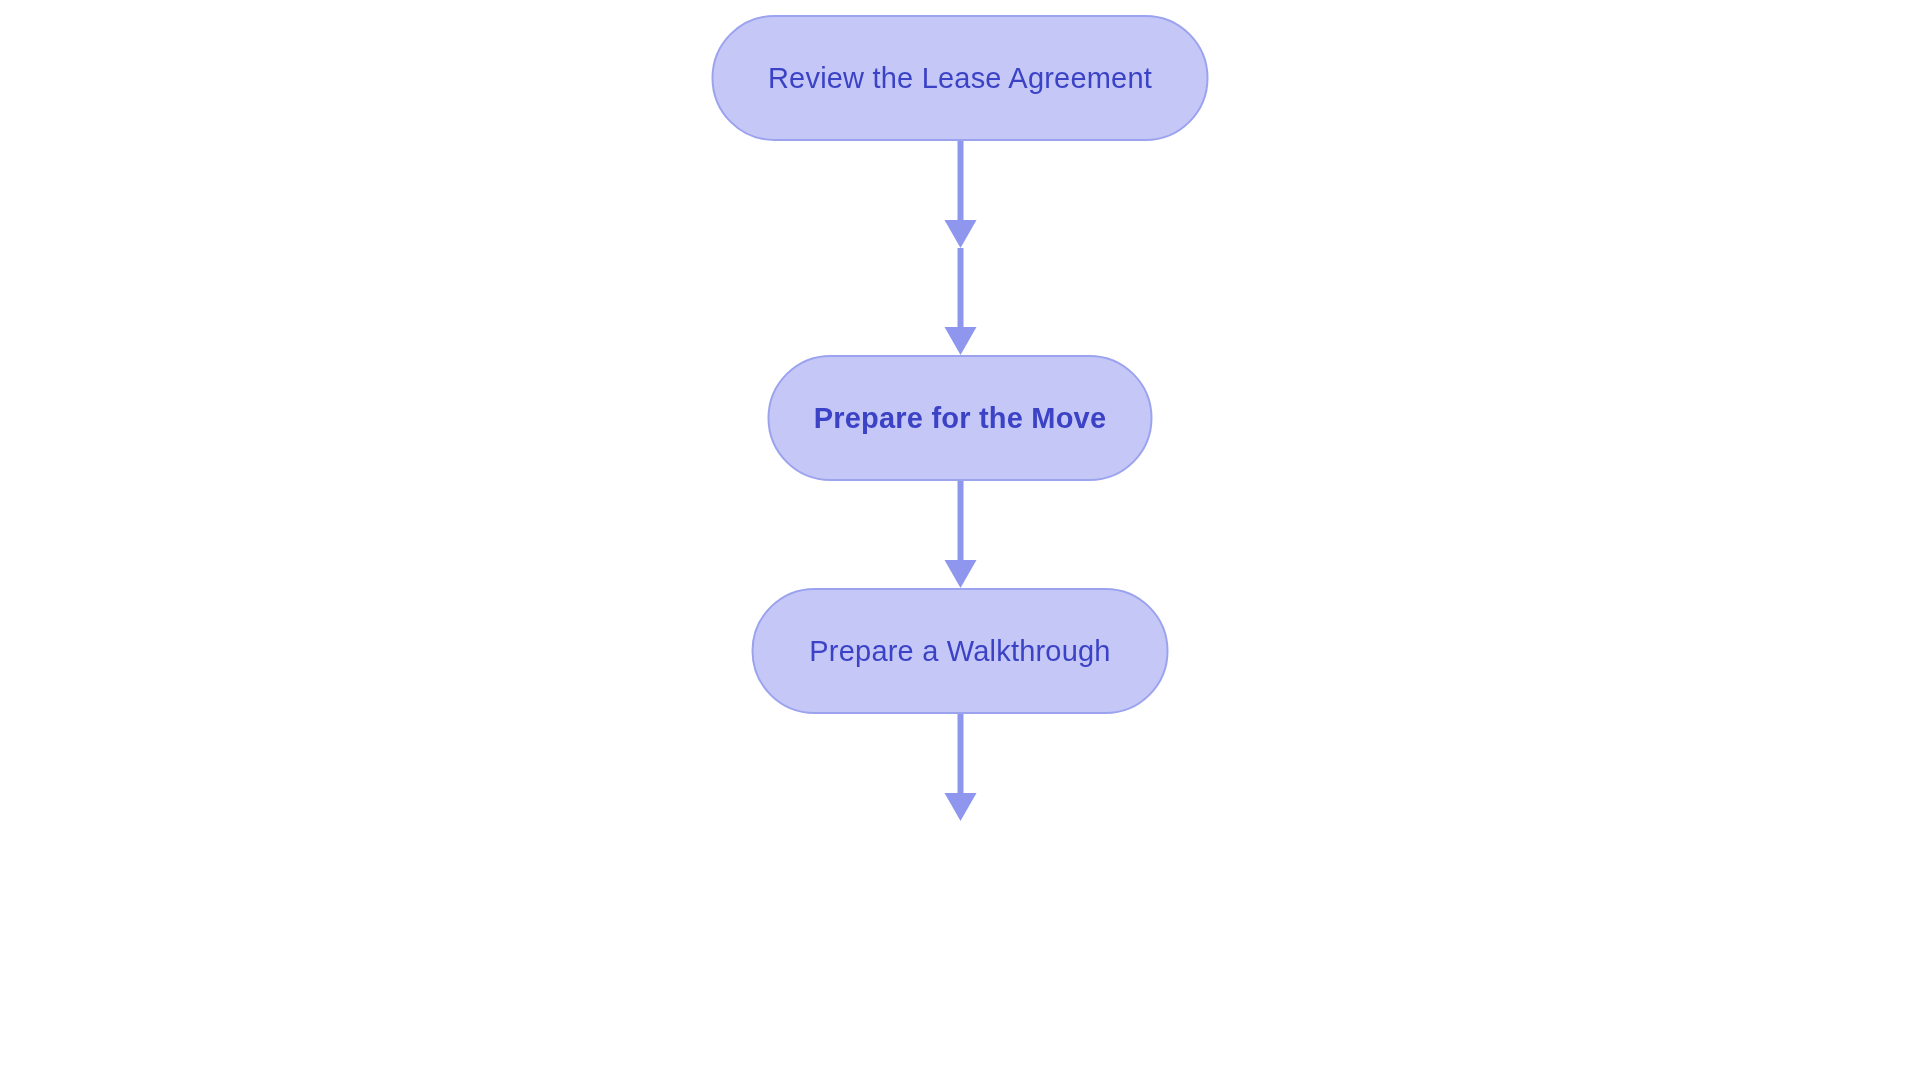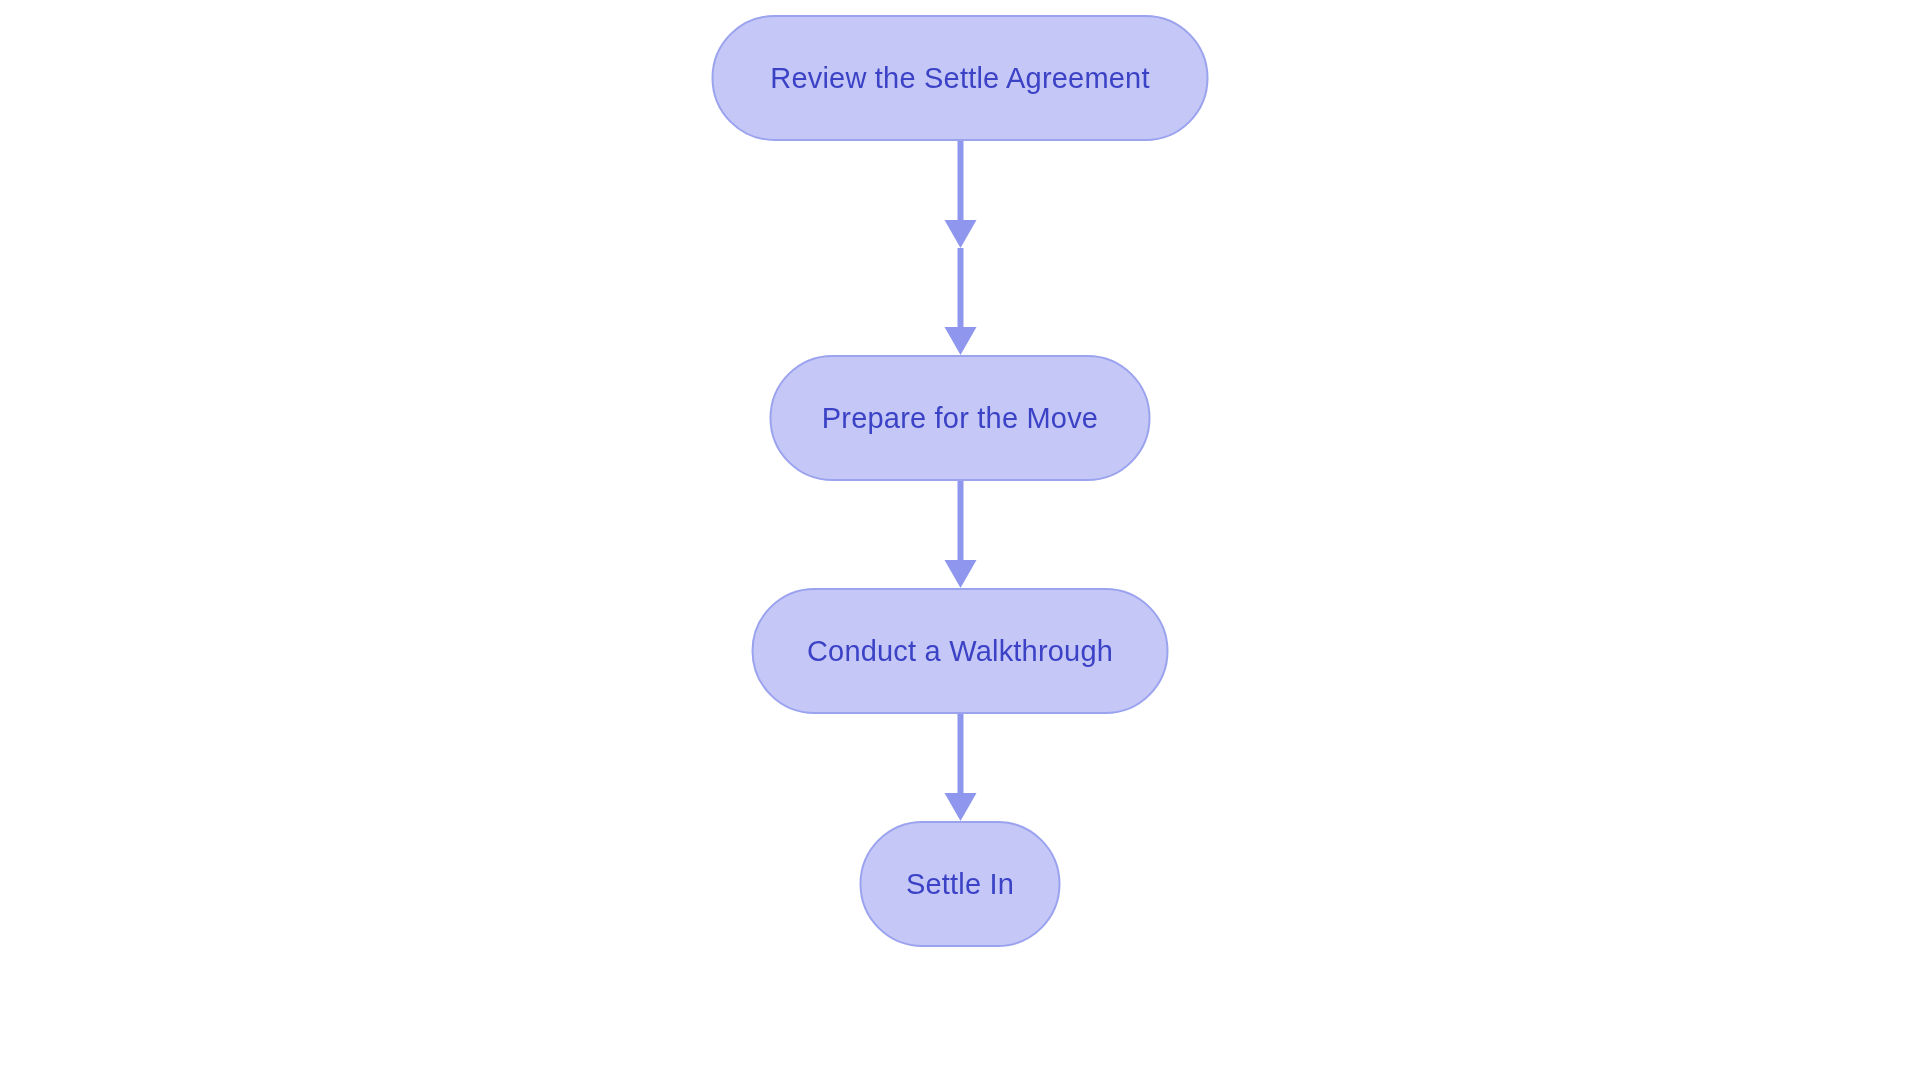--- a/index.html
+++ b/index.html
@@ -42,21 +42,21 @@
   }
   .flow-node .node-label {
     font-size: 29px;
     line-height: 1.2;
     color: var(--node-text);
     white-space: nowrap;
     letter-spacing: 0.2px;
   }
   .n1 { min-width: 497px; }
   .n2 { min-width: 575px; }
-  .n3 { min-width: 381px; }
+  .n3 { min-width: 381px; font-weight: bold; }
   .n4 { min-width: 417px; }
   .n5 { min-width: 200px; }
   .connector {
     height: 107px;
     width: 34px;
     display: flex;
     flex-direction: column;
     align-items: center;
     flex: 0 0 auto;
   }
@@ -73,21 +73,21 @@
     flex: 0 0 auto;
   }
 </style>
 </head>
 <body>
 
 <div class="canvas">
   <div class="flow-column">
 
     <div class="flow-node n1">
-      <span class="node-label">Review the Settle Agreement</span>
+      <span class="node-label">Review the Lease Agreement</span>
     </div>
 
     <div class="connector">
       <div class="line"></div>
       <div class="head"></div>
     </div>
 
 
     <div class="connector">
       <div class="line"></div>
@@ -97,26 +97,23 @@
     <div class="flow-node n3">
       <span class="node-label">Prepare for the Move</span>
     </div>
 
     <div class="connector">
       <div class="line"></div>
       <div class="head"></div>
     </div>
 
     <div class="flow-node n4">
-      <span class="node-label">Conduct a Walkthrough</span>
+      <span class="node-label">Prepare a Walkthrough</span>
     </div>
 
     <div class="connector">
       <div class="line"></div>
       <div class="head"></div>
     </div>
 
-    <div class="flow-node n5">
-      <span class="node-label">Settle In</span>
-    </div>
 
   </div>
 </div>
 
 </body></html>

